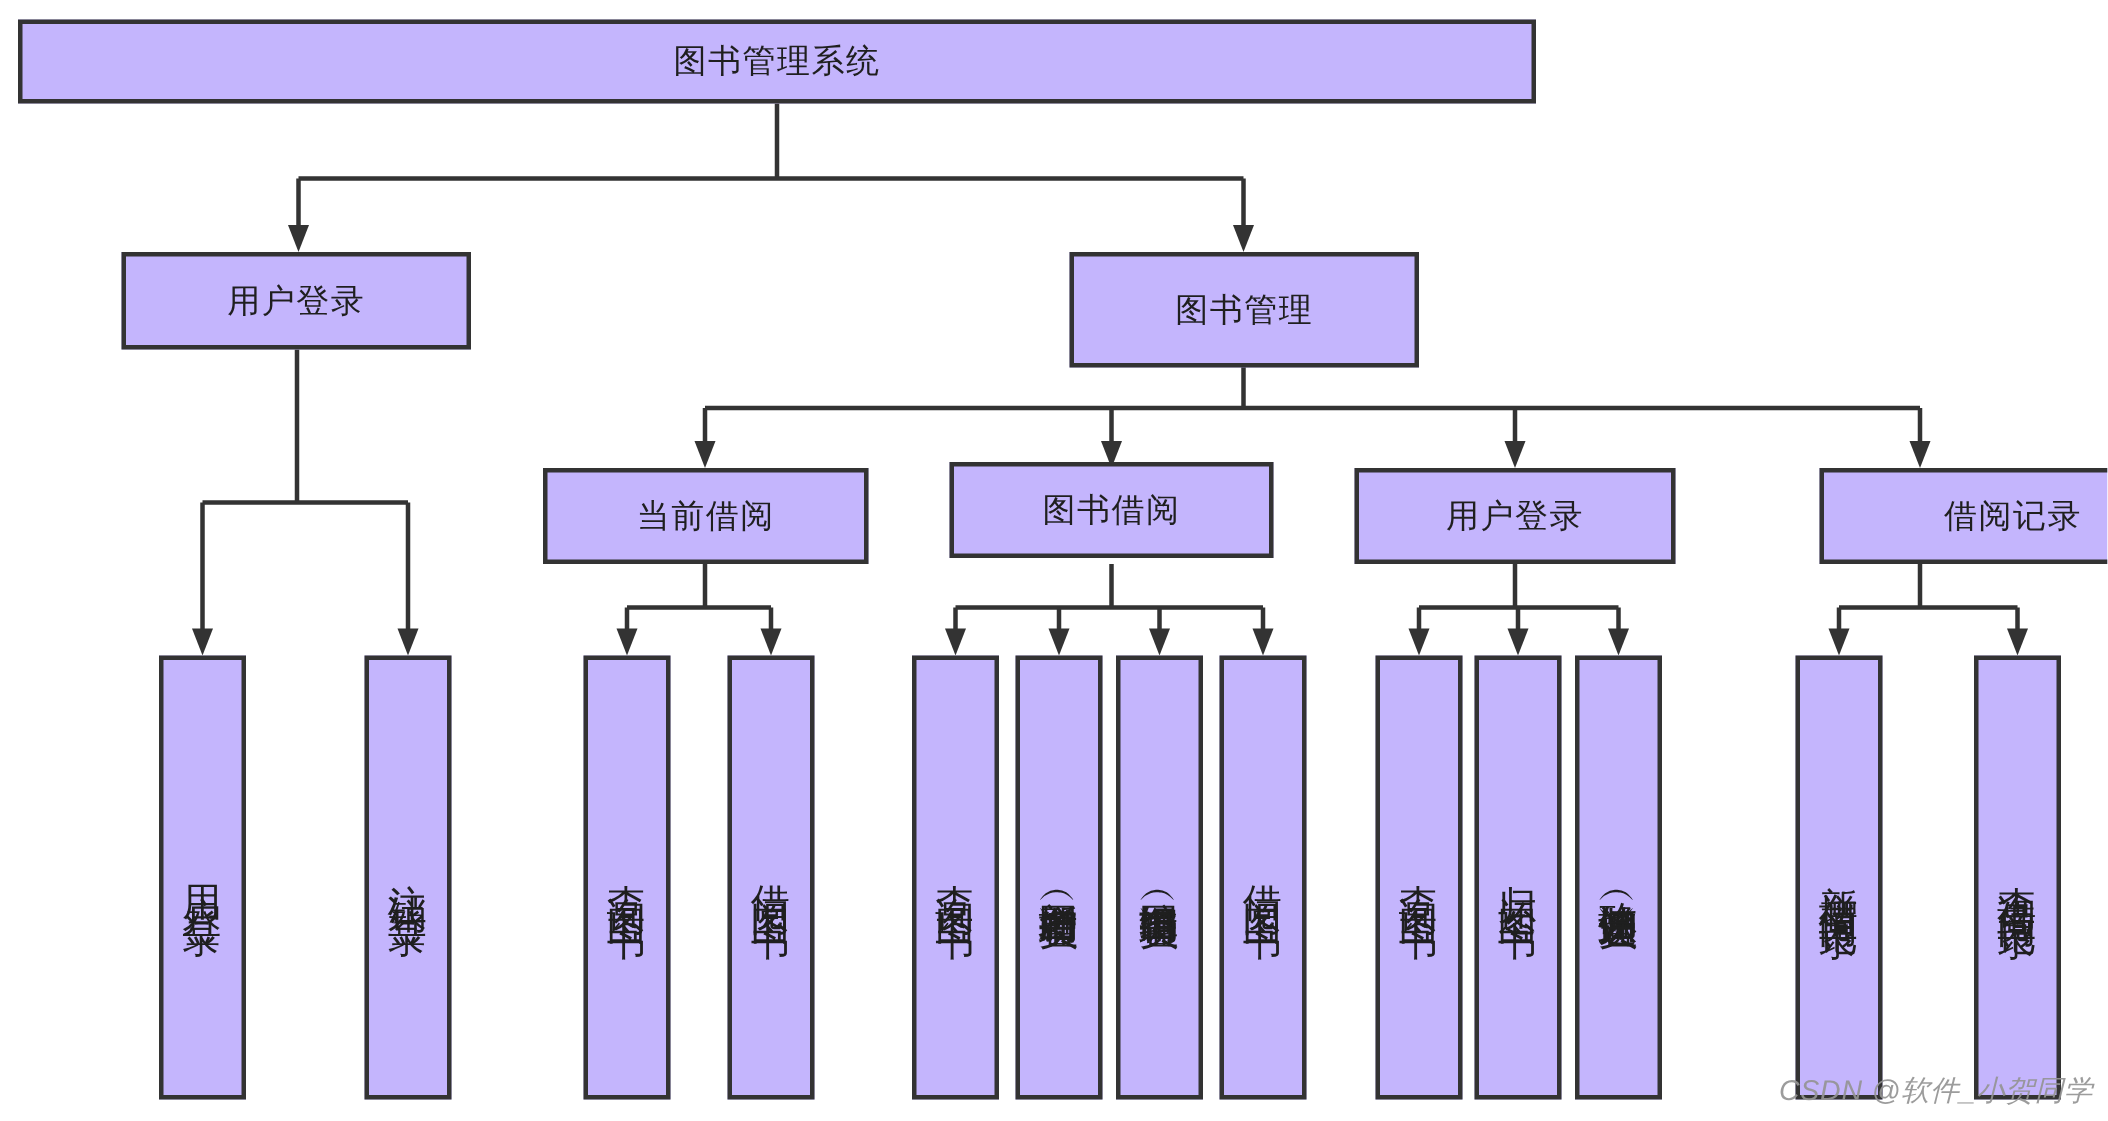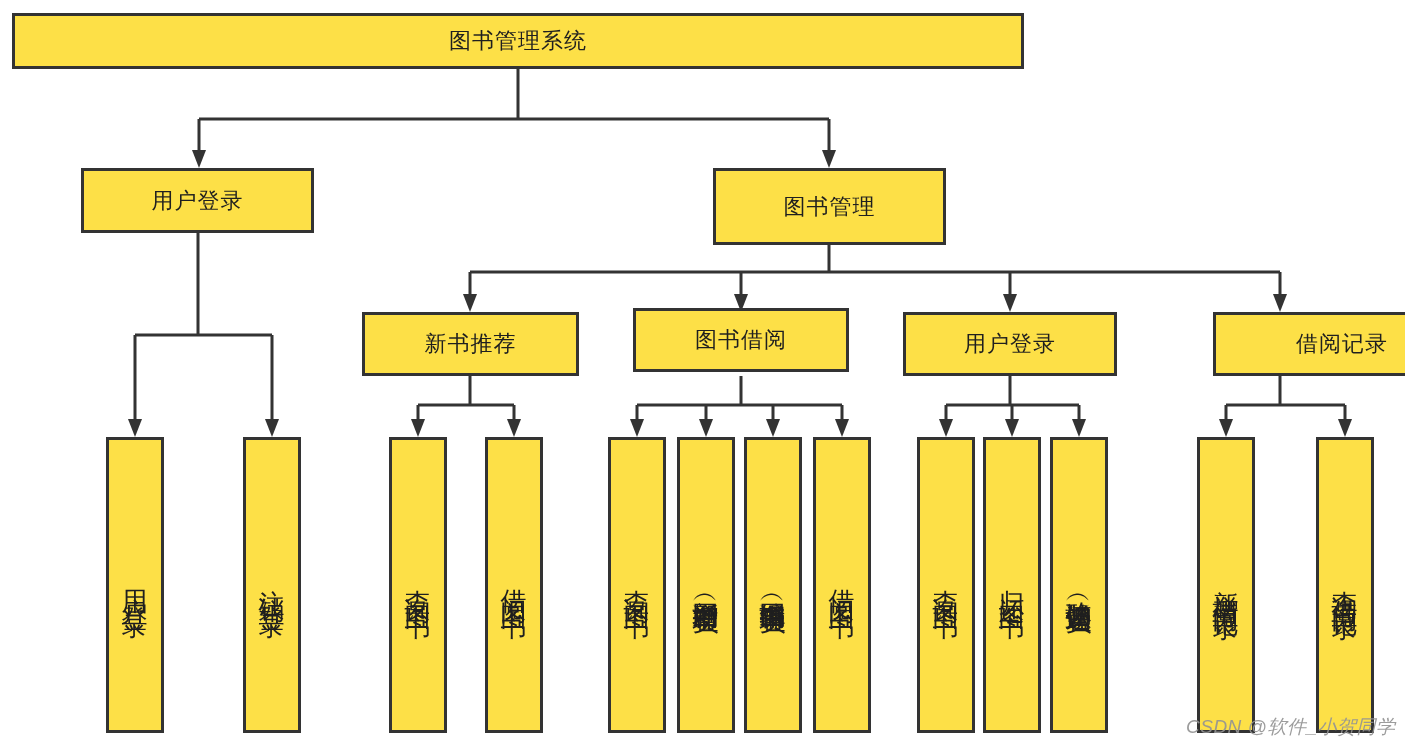--- a/index.html
+++ b/index.html
@@ -12,21 +12,21 @@
     font-family: "Liberation Sans", "DejaVu Sans", sans-serif;
   }
   svg.connectors {
     position: absolute;
     left: 0; top: 0;
     z-index: 0;
   }
   .node {
     position: absolute;
     box-sizing: border-box;
-    background: #fde047;
+    background: #c4b5fd;
     border: 3px solid #333333;
     display: flex;
     align-items: center;
     justify-content: center;
     color: #1f1f1f;
     z-index: 1;
   }
   .h-node span {
     font-size: 22px;
     letter-spacing: 1px;
@@ -101,21 +101,21 @@
   </div>
 
   <div class="node h-node" style="left:81px;top:168px;width:233px;height:65px">
     <span>用户登录</span>
   </div>
   <div class="node h-node" style="left:713px;top:168px;width:233px;height:77px">
     <span>图书管理</span>
   </div>
 
   <div class="node h-node" style="left:362px;top:312px;width:217px;height:64px">
-    <span>新书推荐</span>
+    <span>当前借阅</span>
   </div>
   <div class="node h-node" style="left:633px;top:308px;width:216px;height:64px">
     <span>图书借阅</span>
   </div>
   <div class="node h-node" style="left:903px;top:312px;width:214px;height:64px">
     <span>用户登录</span>
   </div>
   <div class="node h-node" style="left:1213px;top:312px;width:258px;height:64px">
     <span>借阅记录</span>
   </div>

